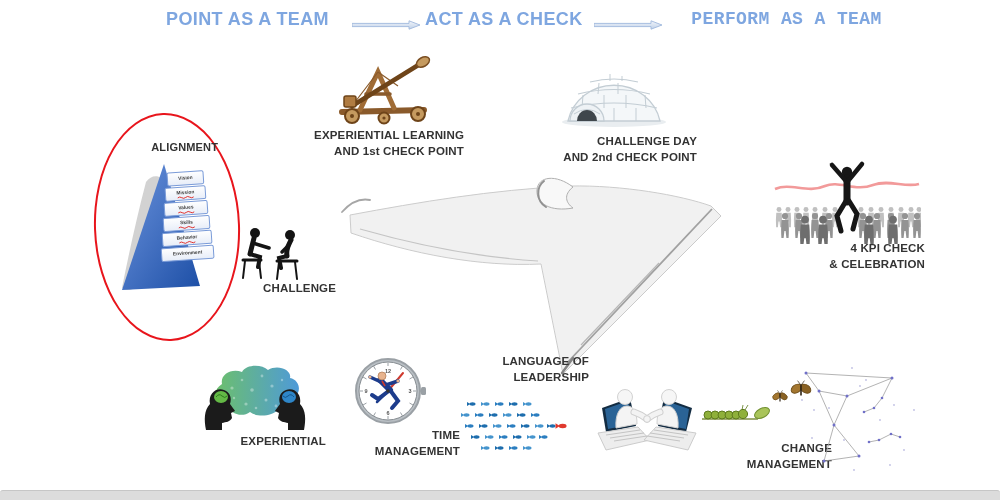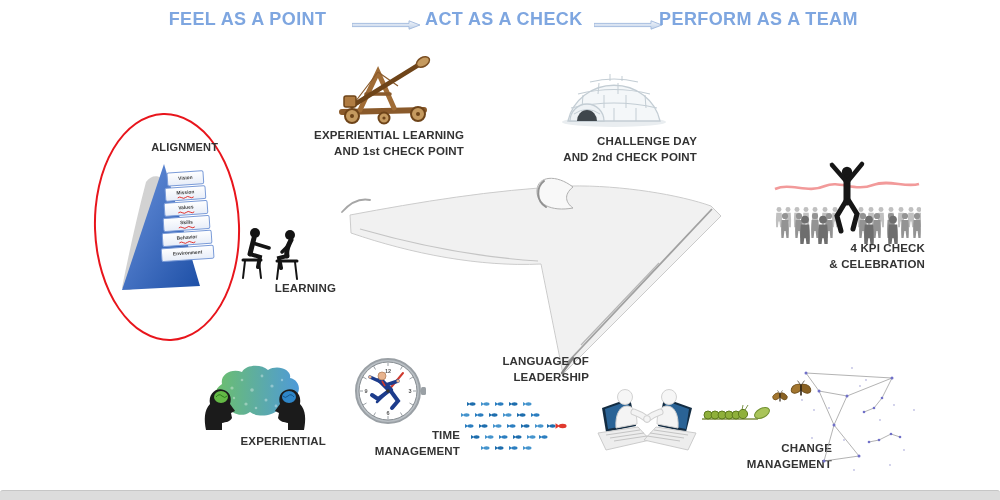--- a/index.html
+++ b/index.html
@@ -15,41 +15,41 @@
   .bottombar{position:absolute;left:0;top:490px;width:1000px;height:10px;background:#dcdcdc;
              border-top:1px solid #c6c6c6;border-radius:3px 3px 0 0;}
   svg{display:block;}
   text{font-family:"Liberation Sans",sans-serif;}
 </style>
 </head>
 <body>
 
 <div class="slide">
 
-  <div class="phase" style="left:160px;width:175px;">FEEL AS A POINT</div>
+  <div class="phase" style="left:160px;width:175px;">POINT AS A TEAM</div>
   <svg class="abs" style="left:352px;top:20px;" width="68" height="10" viewBox="0 0 68 10">
     <defs>
         <linearGradient id="ar1" x1="0" y1="0" x2="0" y2="1">
       <stop offset="0" stop-color="#f3f6fb"></stop>
           <stop offset="1" stop-color="#bfd0e8"></stop>
         </linearGradient>
       </defs>
     <path d="M0,3.4 L57,3.4 L57,0.8 L68,5 L57,9.2 L57,6.6 L0,6.6 Z" fill="url(#ar1)" stroke="#9fb8dc" stroke-width="0.9"></path>
   </svg>
   <div class="phase" style="left:425px;width:150px;">ACT AS A CHECK</div>
   <svg class="abs" style="left:594px;top:20px;" width="68" height="10" viewBox="0 0 68 10">
     <defs>
         <linearGradient id="ar2" x1="0" y1="0" x2="0" y2="1">
       <stop offset="0" stop-color="#f3f6fb"></stop>
           <stop offset="1" stop-color="#bfd0e8"></stop>
         </linearGradient>
       </defs>
     <path d="M0,3.4 L57,3.4 L57,0.8 L68,5 L57,9.2 L57,6.6 L0,6.6 Z" fill="url(#ar2)" stroke="#9fb8dc" stroke-width="0.9"></path>
   </svg>
-  <div class="phase" style="left:656px;width:205px;">PERFORM AS A TEAM</div>
+  <div class="phase" style="left:684px;width:205px;font-family:Liberation Mono, monospace;">PERFORM AS A TEAM</div>
 
   <svg class="abs" style="left:330px;top:165px;" width="410" height="220" viewBox="0 0 410 220">
     <g opacity="0.95">
       <path d="M20,50 C90,37 160,25 240,21 C292,20 350,30 381,41 L391,51 L233,209 L211,99 C150,102 82,89 21,68 Z" fill="#f1f1f1" stroke="#c9c9c9" stroke-width="1"></path>
       <path d="M243,22 C226,9 208,11 207,25 C206,39 221,47 243,43 C236,38 233,30 243,22 Z" fill="#f8f8f8" stroke="#ababab" stroke-width="1"></path>
       <path d="M382,44 L237,198" stroke="#9c9c9c" stroke-width="1.8" fill="none"></path>
       <path d="M329,98 L251,180" stroke="#b4b4b4" stroke-width="1.2" fill="none"></path>
       <path d="M243,193 L232,208" stroke="#7d7d7d" stroke-width="2.4" fill="none" stroke-linecap="round"></path>
       <path d="M214,16 C206,22 206,36 216,42" stroke="#8c8c8c" stroke-width="2" fill="none" stroke-linecap="round"></path>
       <path d="M30,64 C100,84 160,93 208,96" stroke="#c2c2c2" stroke-width="1.2" fill="none"></path>
@@ -109,21 +109,21 @@
       <path d="M3,34 L21,34" stroke-width="3"></path>
       <path d="M5,35 L3,52 M19,35 L21,52" stroke-width="2"></path>
       <path d="M51,14 C48,20 46,24 47,30" stroke-width="5"></path>
       <path d="M49,19 L42,26" stroke-width="3.5"></path>
       <path d="M47,30 L39,32 L41,42" stroke-width="4"></path>
       <path d="M37,35 L57,35" stroke-width="3"></path>
       <path d="M39,36 L37,53 M55,36 L57,53" stroke-width="2"></path>
     </g>
   </svg>
   <div class="cap" style="left:196px;top:281px;width:140px;">
-    <div>LEARNING</div>
+    <div>CHALLENGE</div>
   </div>
 
   <svg class="abs" style="left:328px;top:52px;" width="112" height="74" viewBox="0 0 112 74">
     <path d="M14,60 L96,58" stroke="#8a5a2b" stroke-width="6" stroke-linecap="round"></path>
     <path d="M32,58 L50,20 L66,56" stroke="#a06c36" stroke-width="5" fill="none" stroke-linecap="round"></path>
     <path d="M38,42 L62,42" stroke="#8a5a2b" stroke-width="3.5" stroke-linecap="round"></path>
     <path d="M50,20 L24,54 M50,20 L70,34" stroke="#8a5a2b" stroke-width="1.2"></path>
     <path d="M24,54 L92,12" stroke="#6e4419" stroke-width="4.5" stroke-linecap="round"></path>
     <ellipse cx="95" cy="10" rx="7" ry="4.5" transform="rotate(-28 95 10)" fill="#c59a5f" stroke="#7a4e22" stroke-width="1.5"></ellipse>
     <rect x="16" y="44" width="12" height="11" rx="2" fill="#b07c42" stroke="#6e4419" stroke-width="1.5"></rect>

